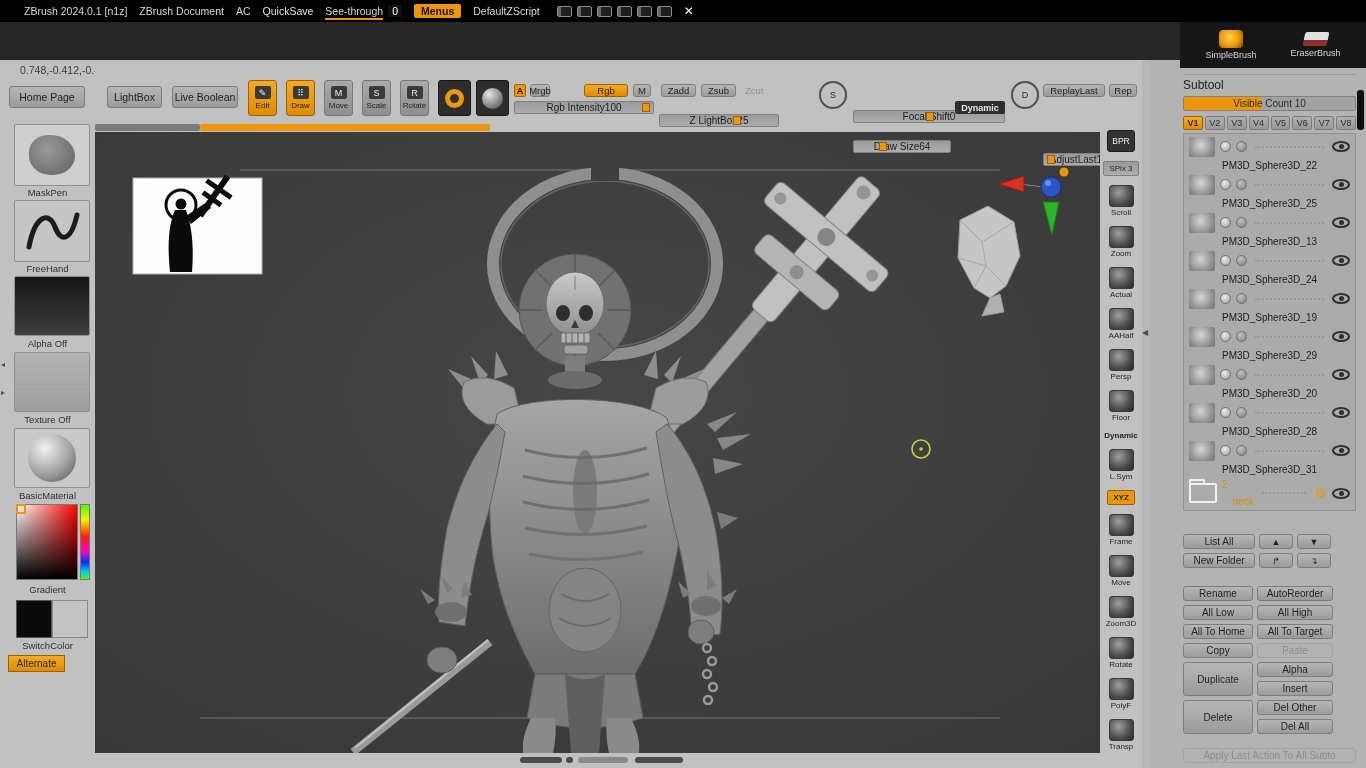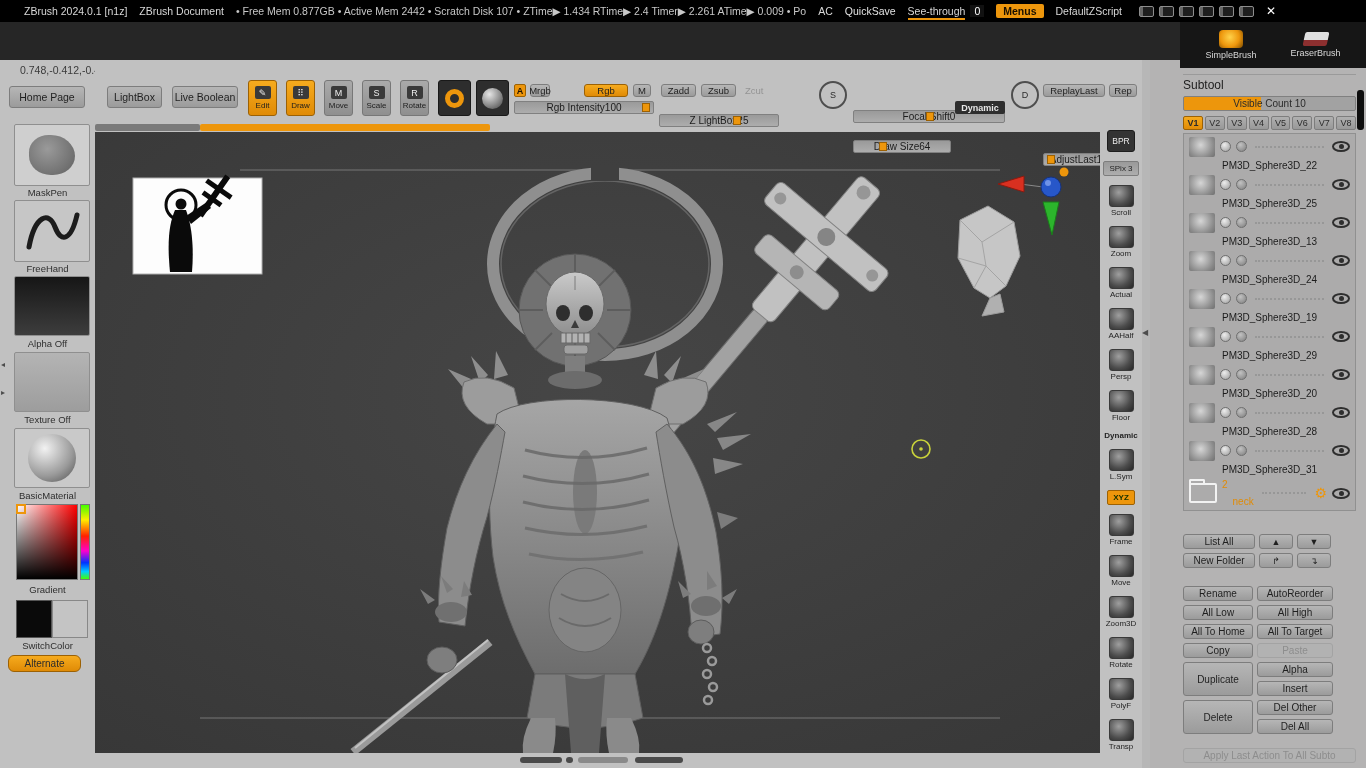--- a/index.html
+++ b/index.html
@@ -96,21 +96,20 @@
 #pscroll{position:absolute;left:1357px;top:90px;width:7px;height:40px;background:#0d0d0d;border-radius:3px;z-index:7}
 .div-arrow{position:absolute;font-size:8px;color:#4c4c4c;cursor:pointer;z-index:8}
 .ind-bar{position:absolute;height:7px;border-radius:2px}
 </style>
 </head>
 <body>
 
 <div id="titlebar">
   <span class="first">ZBrush 2024.0.1 [n1z]</span>
   <span>ZBrush Document</span>
-  <span class="tb-stats">• Free Mem 0.877GB • Active Mem 2442 • Scratch Disk 107 • ZTime▶ 1.434 RTime▶ 2.4 Timer▶ 2.261 ATime▶ 0.009 • Po</span>
   <span>AC</span>
   <span class="tb-qs">QuickSave</span>
   <span class="tb-see"><b>See-through</b><span class="stv">0</span></span>
   <span class="tb-menus">Menus</span>
   <span>DefaultZScript</span>
   <span class="tb-icons">
     <i class="tb-ic"></i>
     <i class="tb-ic"></i>
     <i class="tb-ic"></i>
     <i class="tb-ic"></i>
@@ -183,21 +182,21 @@
 
   <div class="abs" style="left:16px;top:444px;width:62px;height:76px;border:1px solid #777;background:linear-gradient(rgba(0,0,0,0),#000),linear-gradient(to right,#fff,#f00)"></div>
   <div class="abs" style="left:16px;top:444px;width:10px;height:10px;border:2px solid #ED960C"></div>
   <div class="abs" style="left:80px;top:444px;width:10px;height:76px;border:1px solid #777;background:linear-gradient(#44ff00,#ffee00 20%,#ff2200 42%,#ff00cc 62%,#0033ff 78%,#00ccff 90%,#44ff00)"></div>
   <div class="lt-label" style="top:524px">Gradient</div>
 
   <div class="abs" style="left:16px;top:540px;width:36px;height:38px;background:#0a0a0a;border:1px solid #555"></div>
   <div class="abs" style="left:52px;top:540px;width:36px;height:38px;background:#c4c4c4;border:1px solid #888"></div>
   <div class="lt-label" style="top:580px">SwitchColor</div>
 
-  <div class="abs" style="left:8px;top:595px;width:73px;height:17px;background:linear-gradient(#f6ab1e,#e08b06);border:1px solid #9c6104;border-radius:6px;display:flex;align-items:center;justify-content:center;font-size:10px;cursor:pointer">Alternate</div>
+  <div class="abs" style="left:8px;top:595px;width:57px;height:17px;background:linear-gradient(#f6ab1e,#e08b06);border:1px solid #9c6104;border-radius:0;display:flex;align-items:center;justify-content:center;font-size:10px;cursor:pointer">Alternate</div>
 
   <span class="div-arrow" style="left:1px;top:300px">◂</span>
   <span class="div-arrow" style="left:1px;top:328px">▸</span>
 </div>
 
 <div id="header">
   <div class="btn abs" style="left:12px;top:26px;width:55px;height:22px">LightBox</div>
   <div class="btn abs" style="left:77px;top:26px;width:66px;height:22px">Live Boolean</div>
 
   <div style="display:contents">

